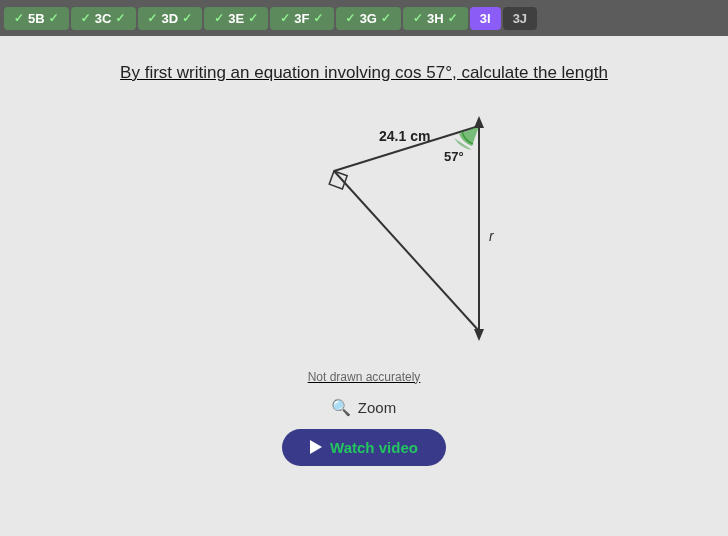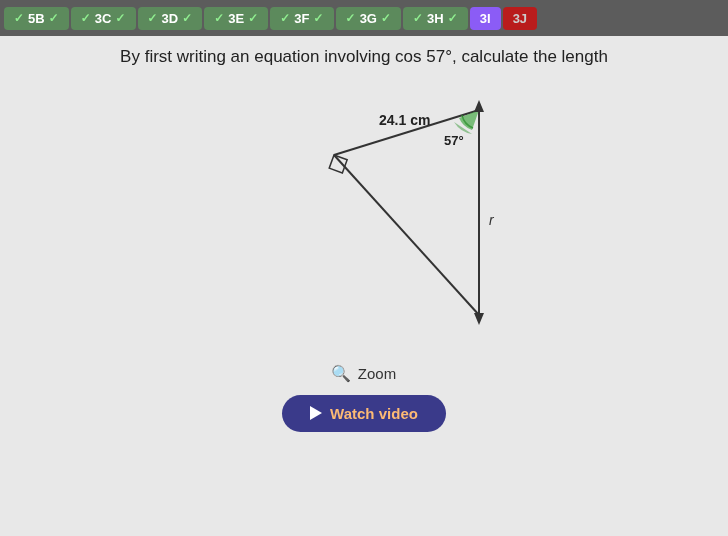--- a/index.html
+++ b/index.html
@@ -38,33 +38,34 @@
       background: #5c8a5c;
       color: white;
     }
 
     .tab-item.active {
       background: #8b5cf6;
       color: white;
     }
 
     .tab-item.inactive {
-      background: #b91c1c;
+      background: #404040;
       color: #ccc;
     }
 
     .tab-item .check {
       color: #90ee90;
       font-size: 12px;
     }
 
     
     .main-content {
-      padding: 8px 30px;
+      padding: 24px 30px;
       text-align: center;
+      text-decoration: underline;
     }
 
     .question-text {
       font-size: 17px;
       color: #222;
       margin-bottom: 6px;
       line-height: 1.5;
     }
 
     .diagram-container {
@@ -85,21 +86,21 @@
       margin-top: 4px;
       text-align: center;
     }
 
     .watch-video-button {
       display: inline-flex;
       align-items: center;
       gap: 8px;
       margin-top: 12px;
       background: #3a3a8a;
-      color: #fdba74;
+      color: #22c55e;
       font-size: 15px;
       font-weight: bold;
       padding: 10px 28px;
       border-radius: 24px;
       border: none;
       cursor: pointer;
     }
   </style>
 </head>
 <body>
@@ -174,20 +175,21 @@
       <polygon points="285,235 280,223 290,223" fill="#333"></polygon>
 
       <text x="185" y="35" font-size="14" fill="#222" font-family="Arial" font-weight="bold">24.1 cm</text>
 
       <text x="250" y="55" font-size="13" fill="#222" font-family="Arial" font-weight="bold">57°</text>
 
       <text x="295" y="135" font-size="14" fill="#333" font-family="Arial" font-style="italic">r</text>
     </svg>
   </div>
 
+  <p class="not-drawn">Not drawn accurately</p>
 
   
   <div style="display:inline-flex;align-items:center;gap:6px;margin-top:14px;cursor:pointer;">
     <span style="font-size:16px;">🔍</span>
     <span style="font-size:15px;color:#333;">Zoom</span>
   </div>
 
   <br>
 
   

